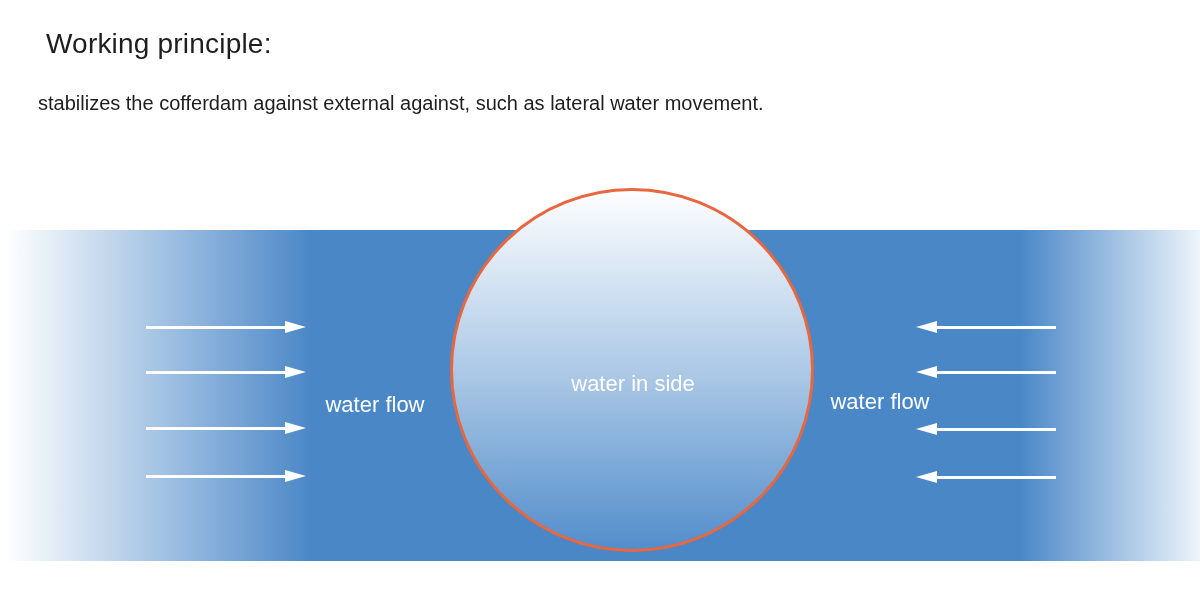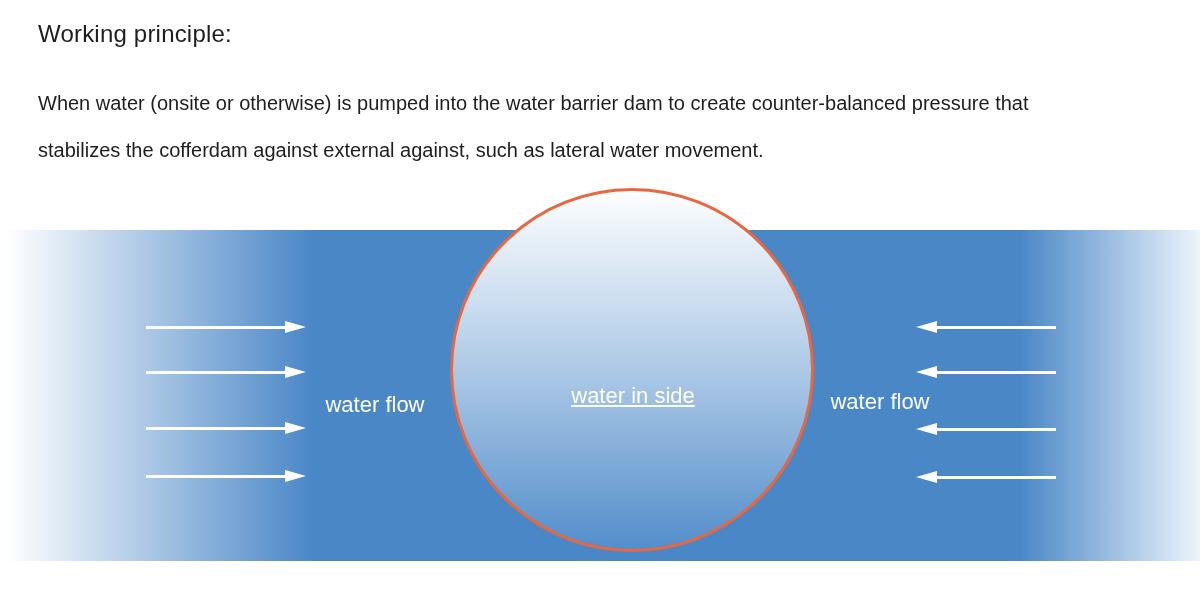--- a/index.html
+++ b/index.html
@@ -14,22 +14,22 @@
     background: #ffffff;
     overflow: hidden;
     font-family: "Liberation Sans", sans-serif;
   }
 
   
   .title {
     position: absolute;
     left: 38px;
     top: 20px;
-    margin: 0;
-    font-size: 24px;
+    margin: 8px;
+    font-size: 28px;
     font-weight: 400;
     color: #1e1e1e;
     letter-spacing: 0.2px;
   }
   .desc {
     position: absolute;
     left: 38px;
     top: 80px;
     width: 1130px;
     color: #1e1e1e;
@@ -66,21 +66,21 @@
     background: linear-gradient(180deg, #fdfeff 0%, #aac7e5 52%, #538ecb 100%);
   }
 
   .diagram-label {
     position: absolute;
     transform: translate(-50%, -50%);
     color: #ffffff;
     font-size: 22px;
     white-space: nowrap;
   }
-  .label-inside   { left: 633px; top: 396px; text-decoration: underline; }
+  .label-inside   { left: 633px; top: 384px; }
   .label-flow-left  { left: 375px; top: 405px; }
   .label-flow-right { left: 880px; top: 402px; }
 
   
   .arrow {
     position: absolute;
     height: 12px;
   }
   .arrow .shaft {
     position: absolute;
@@ -105,21 +105,20 @@
   .arrow.to-left .head  { left: 0; border-right: 21px solid #ffffff; }
 </style>
 </head>
 <body>
 
 <div class="page">
 
   <h1 class="title">Working principle:</h1>
 
   <div class="desc">
-    <p>When water (onsite or otherwise) is pumped into the water barrier dam to create counter-balanced pressure that</p>
     <p>stabilizes the cofferdam against external against, such as lateral water movement.</p>
   </div>
 
   <div class="band"></div>
 
   <div class="arrow to-right" style="top:321px">
       <span class="shaft"></span>
       <span class="head"></span>
     </div>
   <div class="arrow to-right" style="top:366px">

